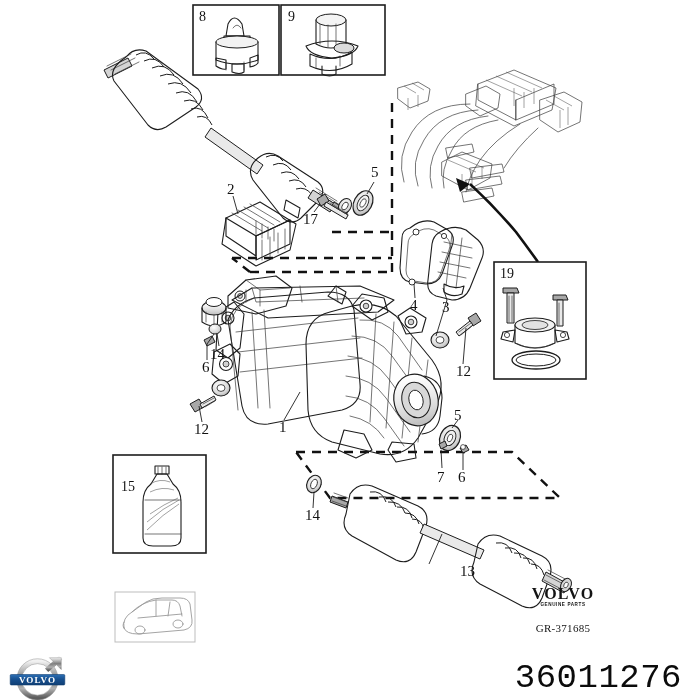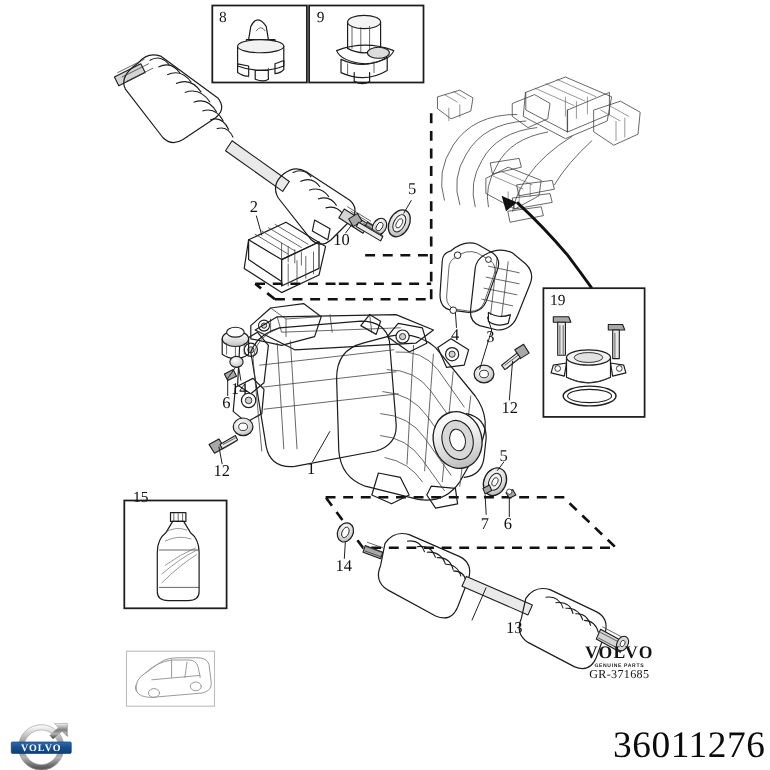--- a/index.html
+++ b/index.html
@@ -37,23 +37,23 @@
   
   #bottombar {
     position: absolute;
     left: 0; top: 655px;
     width: 700px; height: 45px;
     background: #ffffff;
     border-top: 1px solid #ffffff;
   }
   #partnumber {
     position: absolute;
-    right: 4px; top: 50%;
+    right: 18px; top: 50%;
     transform: translateY(-50%);
-    font-family: Liberation Serif, serif;
+    font-family: Liberation Mono, monospace;
     font-size: 34px;
     font-weight: 400;
     letter-spacing: 0.5px;
     color: #0b0b0b;
     white-space: nowrap;
   }
   #volvo-badge {
     position: absolute;
     left: 6px; top: 50%;
     transform: translateY(-50%);
@@ -80,21 +80,21 @@
     font-size: 4.6px;
     letter-spacing: 0.6px;
     color: #141414;
     margin-top: 1px;
   }
   #wm .wm-code {
     font-family: "Liberation Serif", serif;
     font-size: 11px;
     letter-spacing: 0.3px;
     color: #141414;
-    margin-top: 0;
+    margin-top: 15px;
   }
 </style>
 </head>
 <body>
 
 <div id="page">
 
   <svg id="diagram" viewBox="0 0 700 655">
     <defs>
       <style>
@@ -536,28 +536,28 @@
     <span class="callout" style="left:227px; top:182px;">2</span>
     <span class="callout" style="left:442px; top:300px;">3</span>
     <span class="callout" style="left:410px; top:298px;">4</span>
     <span class="callout" style="left:371px; top:165px;">5</span>
     <span class="callout" style="left:454px; top:408px;">5</span>
     <span class="callout" style="left:202px; top:360px;">6</span>
     <span class="callout" style="left:458px; top:470px;">6</span>
     <span class="callout" style="left:437px; top:470px;">7</span>
     <span class="boxlabel" style="left:199px; top:10px;">8</span>
     <span class="boxlabel" style="left:288px; top:10px;">9</span>
-    <span class="callout" style="left:303px; top:212px;">10</span>
+    <span class="callout" style="left:303px; top:212px;">17</span>
     <span class="boxlabel" style="left:500px; top:267px;">19</span>
     <span class="callout" style="left:194px; top:422px;">12</span>
     <span class="callout" style="left:456px; top:364px;">12</span>
     <span class="callout" style="left:422px; top:564px;margin-left:38px;">13</span>
     <span class="callout" style="left:210px; top:347px;">14</span>
     <span class="callout" style="left:305px; top:508px;">14</span>
-    <span class="boxlabel" style="left:121px; top:446px;">15</span>
+    <span class="boxlabel" style="left:121px; top:480px;">15</span>
   </div>
 
   <div id="wm">
     <div class="wm-volvo">VOLVO</div>
     <div class="wm-sub">GENUINE PARTS</div>
     <div class="wm-code">GR-371685</div>
   </div>
 
   <div id="bottombar">
 

